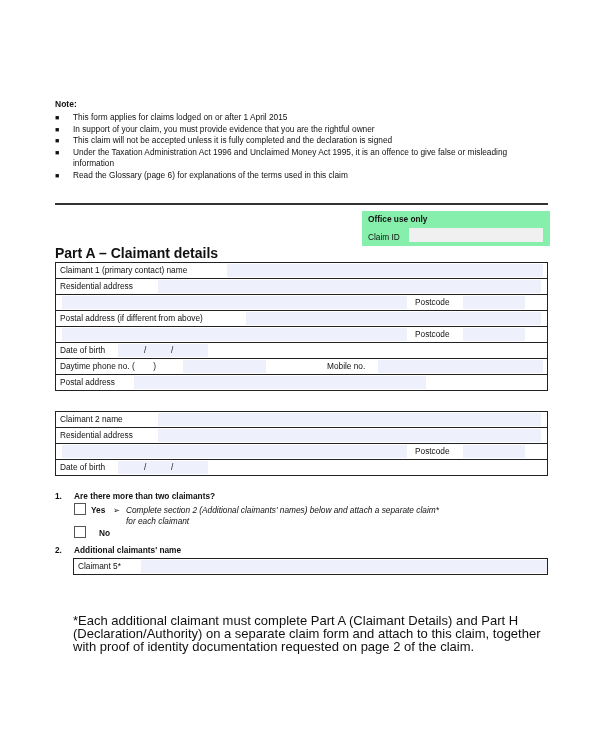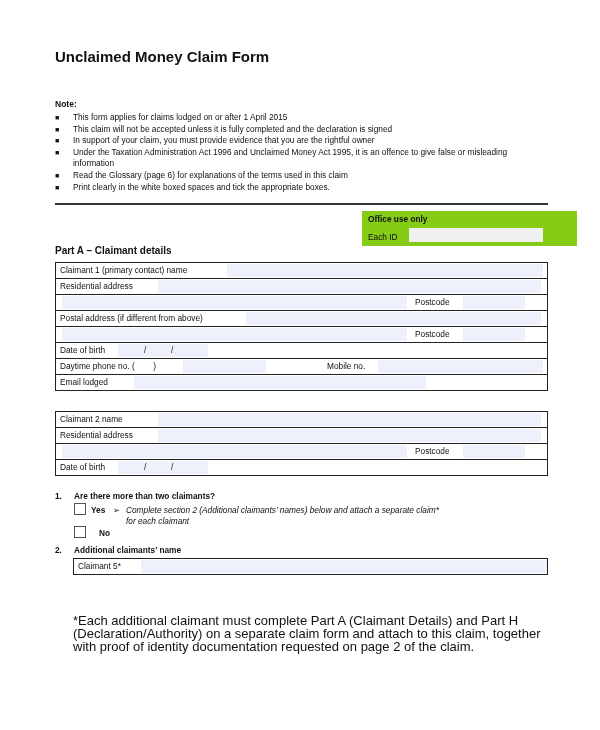--- a/index.html
+++ b/index.html
@@ -4,71 +4,66 @@
 <style>
   body { margin:0; background:#fff; width:600px; height:730px; overflow:hidden;
          font-family:"Liberation Sans", sans-serif; color:#111; }
   .page { position:relative; width:600px; height:730px; }
   .title { position:absolute; left:55px; top:48px; font-size:15px; font-weight:bold; }
   .note-h { position:absolute; left:55px; top:99px; font-size:8.5px; font-weight:bold; }
   .notes { position:absolute; left:55px; top:112px; width:480px; font-size:8.3px; line-height:11.6px; }
   .notes .ni { display:flex; }
   .notes .b { width:18px; flex:none; font-size:7px; }
   .rule { position:absolute; left:55px; top:203px; width:493px; height:2px; background:#333; }
-  .office { position:absolute; left:362px; top:211px; width:215px; height:35px; background:#84cc16; font-size:8.3px; }
+  .office { position:absolute; left:362px; top:211px; width:188px; height:35px; background:#86efac; font-size:8.3px; }
   .office .h { position:absolute; left:6px; top:3px; font-weight:bold; }
   .office .l { position:absolute; left:6px; top:21px; }
   .office .f { position:absolute; left:47px; top:17px; width:134px; height:14px; background:#f0f0f0; }
-  .parta { position:absolute; left:55px; top:245px; font-size:10px; font-weight:bold; }
+  .parta { position:absolute; left:55px; top:245px; font-size:14px; font-weight:bold; }
   table.form { position:absolute; left:55px; border-collapse:collapse; width:493px; font-size:8.3px; }
   table.form td { border:1px solid #222; height:15px; padding:0; position:relative; }
   .row { position:relative; height:15px; }
   .lbl { position:absolute; left:4px; top:2px; white-space:nowrap; }
   .fld { position:absolute; top:1px; height:13px; background:#eef0fb; }
   .q { position:absolute; font-size:8.3px; }
   .cb { position:absolute; width:10px; height:10px; border:1px solid #555; background:#fff; }
   .foot { position:absolute; left:73px; top:614px; width:470px; font-size:13px; line-height:13px; }
 </style>
 </head>
 <body>
 
 <div class="page">
-  <div class="title">Unclaimed Money Claim Form</div>
   <div class="note-h">Note:</div>
   <div class="notes">
     <div class="ni">
         <span class="b">■</span>
         <span>This form applies for claims lodged on or after 1 April 2015</span>
       </div>
     <div class="ni">
         <span class="b">■</span>
+        <span>In support of your claim, you must provide evidence that you are the rightful owner</span>
+      </div>
+    <div class="ni">
+        <span class="b">■</span>
         <span>This claim will not be accepted unless it is fully completed and the declaration is signed</span>
       </div>
     <div class="ni">
         <span class="b">■</span>
-        <span>In support of your claim, you must provide evidence that you are the rightful owner</span>
-      </div>
-    <div class="ni">
-        <span class="b">■</span>
         <span>Under the Taxation Administration Act 1996 and Unclaimed Money Act 1995, it is an offence to give false or misleading information</span>
       </div>
     <div class="ni">
         <span class="b">■</span>
         <span>Read the Glossary (page 6) for explanations of the terms used in this claim</span>
-      </div>
-    <div class="ni">
-        <span class="b">■</span>
-        <span>Print clearly in the white boxed spaces and tick the appropriate boxes.</span>
       </div>
   </div>
   <div class="rule"></div>
 
   <div class="office">
     <span class="h">Office use only</span>
-    <span class="l">Each ID</span>
+    <span class="l">Claim ID</span>
     <div class="f"></div>
   </div>
 
   <div class="parta">Part A – Claimant details</div>
 
   <table class="form" style="top:262px">
     <tbody>
         <tr>
           <td>
             <div class="row">
@@ -127,21 +122,21 @@
               <span class="lbl" style="white-space:pre">Daytime phone no. (        )</span>
               <div class="fld" style="left:127px;width:83px"></div>
               <span class="lbl" style="left:271px">Mobile no.</span>
               <div class="fld" style="left:322px;width:165px"></div>
             </div>
           </td>
         </tr>
     <tr>
           <td>
             <div class="row">
-              <span class="lbl">Email lodged</span>
+              <span class="lbl">Postal address</span>
               <div class="fld" style="left:78px;width:292px"></div>
             </div>
           </td>
         </tr>
   </tbody>
     </table>
 
   <table class="form" style="top:411px">
     <tbody>
         <tr>

